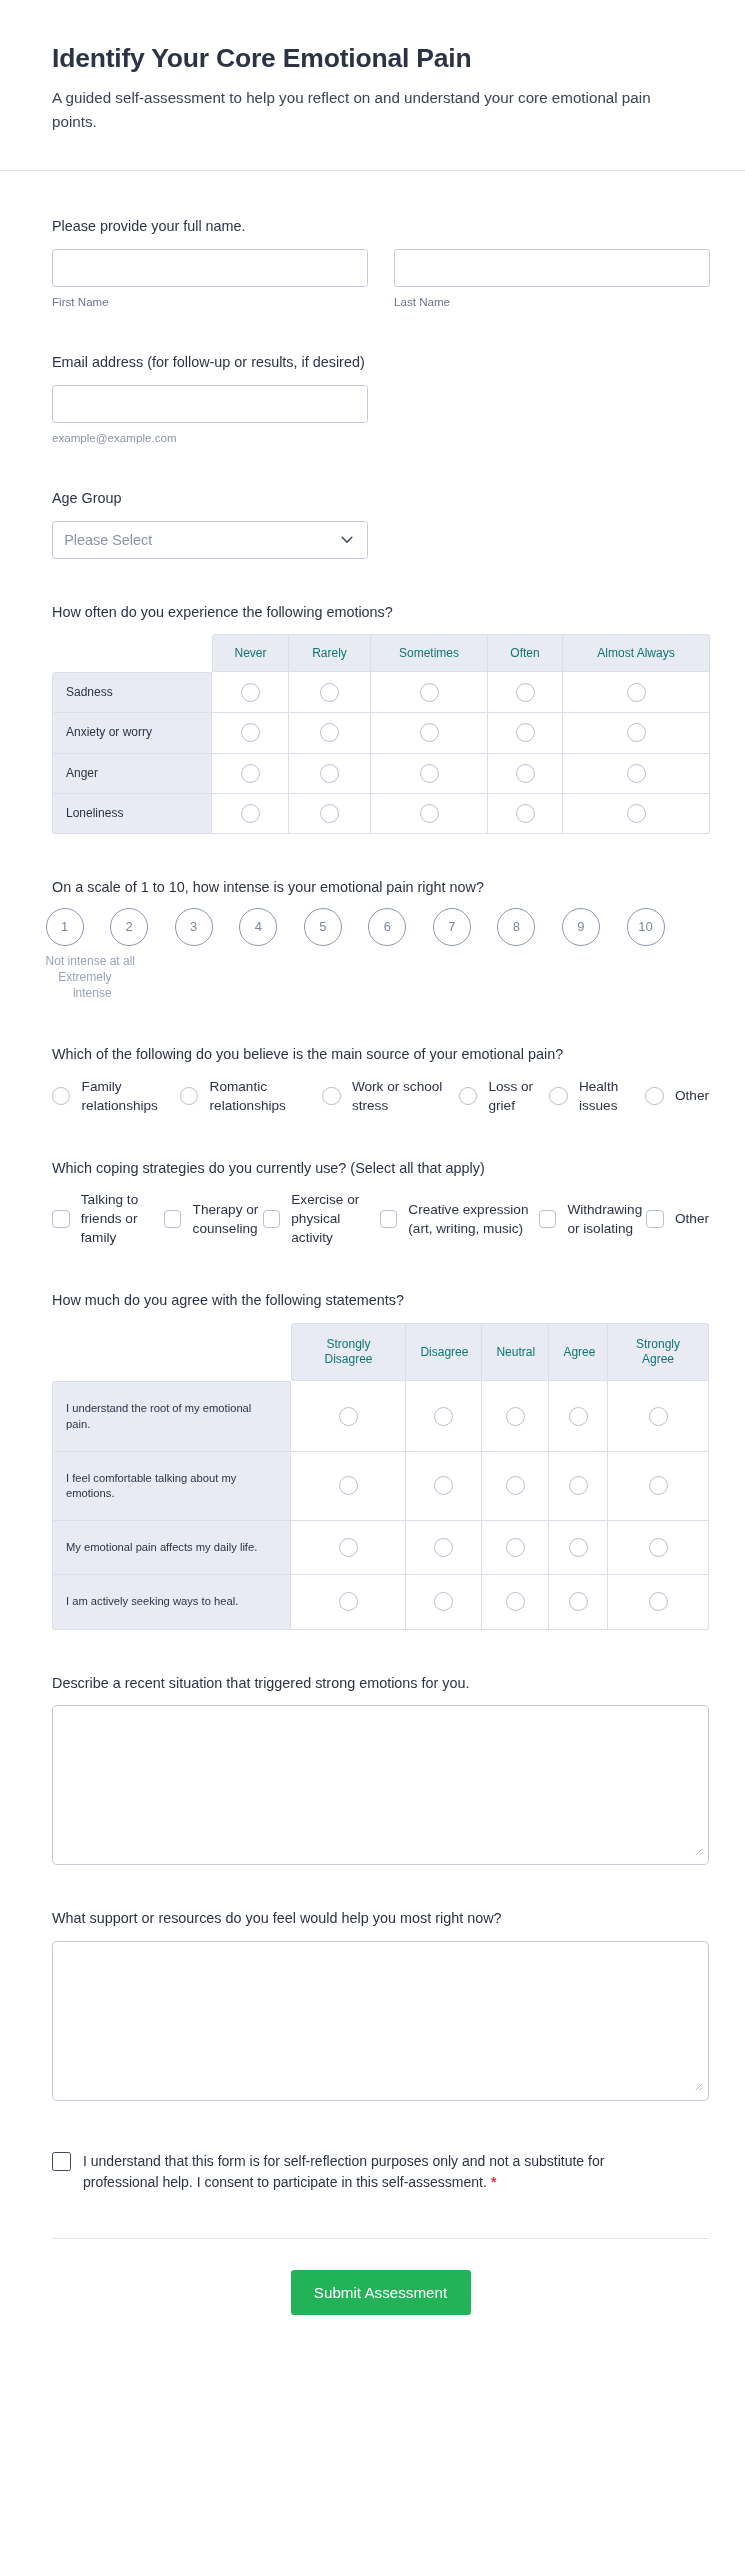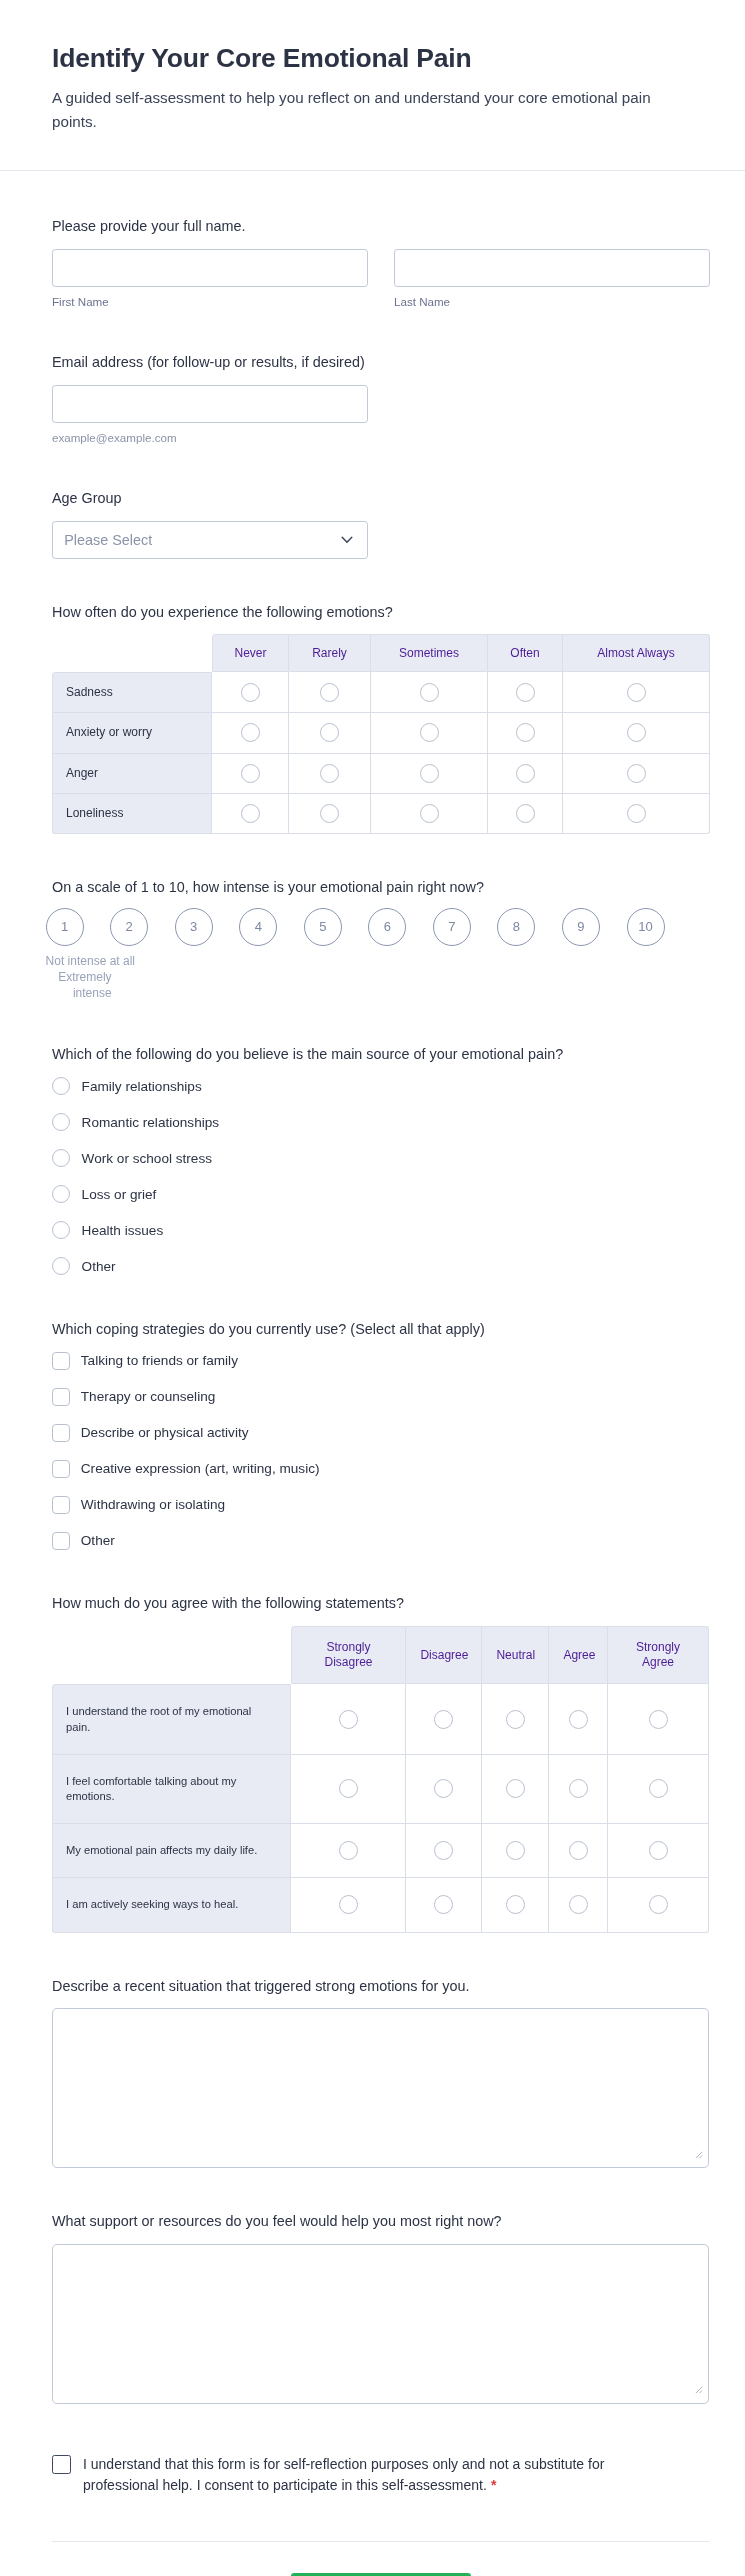--- a/index.html
+++ b/index.html
@@ -39,21 +39,21 @@
     width: 316px; height: 38px;
     border: 0.8px solid #c2c9d8; border-radius: 3.2px;
     display: flex; align-items: center; justify-content: space-between;
     padding: 0 13.6px 0 11.2px; background: #fff; cursor: pointer;
   }
   .select .ph { font-size: 14.4px; color: #8a93a8; }
 
   
   table.matrix { border-collapse: separate; border-spacing: 0; width: 657px; table-layout: fixed; }
   .matrix th, .matrix td { border-right: 0.8px solid #d9dee9; border-bottom: 0.8px solid #d9dee9; }
-  .matrix thead th { background: #e8ebf4; border-top: 0.8px solid #d9dee9; font-size: 12px; font-weight: 400; color: #4c1d95; text-align: center; vertical-align: middle; line-height: 15.2px; }
+  .matrix thead th { background: #e8ebf4; border-top: 0.8px solid #d9dee9; font-size: 12px; font-weight: 400; color: #0f766e; text-align: center; vertical-align: middle; line-height: 15.2px; }
   .m1 thead th { padding: 10.4px 4.8px; }
   .m2 thead th { padding: 13px 14.4px; }
   .matrix thead th.corner { background: transparent; border: none; }
   .matrix thead th.first-col { border-left: 0.8px solid #d9dee9; border-top-left-radius: 3.2px; }
   .matrix thead th:last-child { border-top-right-radius: 3.2px; }
   .matrix td.rowlabel { background: #e8ebf4; border-left: 0.8px solid #d9dee9; text-align: left; vertical-align: middle; color: #2c3345; }
   .m1 td.rowlabel { font-size: 12px; padding: 12px 13px; line-height: 15.2px; }
   .m2 td.rowlabel { font-size: 11.2px; padding: 19px 13px; line-height: 15.2px; }
   .matrix tbody tr:first-child td.rowlabel { border-top: 0.8px solid #d9dee9; border-top-left-radius: 3.2px; }
   .matrix tbody tr:last-child td.rowlabel { border-bottom-left-radius: 3.2px; }
@@ -75,21 +75,21 @@
   .scale-circle {
     width: 38px; height: 38px; border: 0.8px solid #8b98b0; border-radius: 50%;
     display: flex; align-items: center; justify-content: center;
     font-size: 13px; color: #7d89a0; background: #fff; cursor: pointer;
   }
   .scale-ends { display: flex; justify-content: space-between; margin-top: 7.2px; font-size: 12px; color: #98a3b8; flex-direction: column; }
   .scale-min { line-height: 16px; }
   .scale-max { line-height: 16px; max-width: 66px; text-align: right; }
 
   
-  .opt-list { display: flex; flex-direction: column; gap: 17px; margin-top: 13px; }
+  .opt-list { display: flex; flex-direction: row; gap: 4px; margin-top: 13px; }
   .opt { display: flex; align-items: center; gap: 11.2px; font-size: 13.6px; color: #2c3345; cursor: pointer; line-height: 19px; }
   .radio-circle { width: 18.4px; height: 18.4px; border: 1.2px solid #b9c1cf; border-radius: 50%; background: #fff; flex: none; }
   .check-square { width: 17.6px; height: 17.6px; border: 1.2px solid #b9c1cf; border-radius: 4px; background: #fff; flex: none; }
 
   
   .ta-wrap { position: relative; width: 657px; }
   textarea.long-text {
     width: 657px; height: 160px; resize: none;
     border: 0.8px solid #c2c9d8; border-radius: 4.8px;
     padding: 9.6px 11.2px; font-size: 13.6px; color: #2c3345;
@@ -314,21 +314,21 @@
         <div class="opt">
           <span class="check-square"></span>
           <span>Talking to friends or family</span>
         </div>
         <div class="opt">
           <span class="check-square"></span>
           <span>Therapy or counseling</span>
         </div>
         <div class="opt">
           <span class="check-square"></span>
-          <span>Describe or physical activity</span>
+          <span>Exercise or physical activity</span>
         </div>
         <div class="opt">
           <span class="check-square"></span>
           <span>Creative expression (art, writing, music)</span>
         </div>
         <div class="opt">
           <span class="check-square"></span>
           <span>Withdrawing or isolating</span>
         </div>
         <div class="opt">

